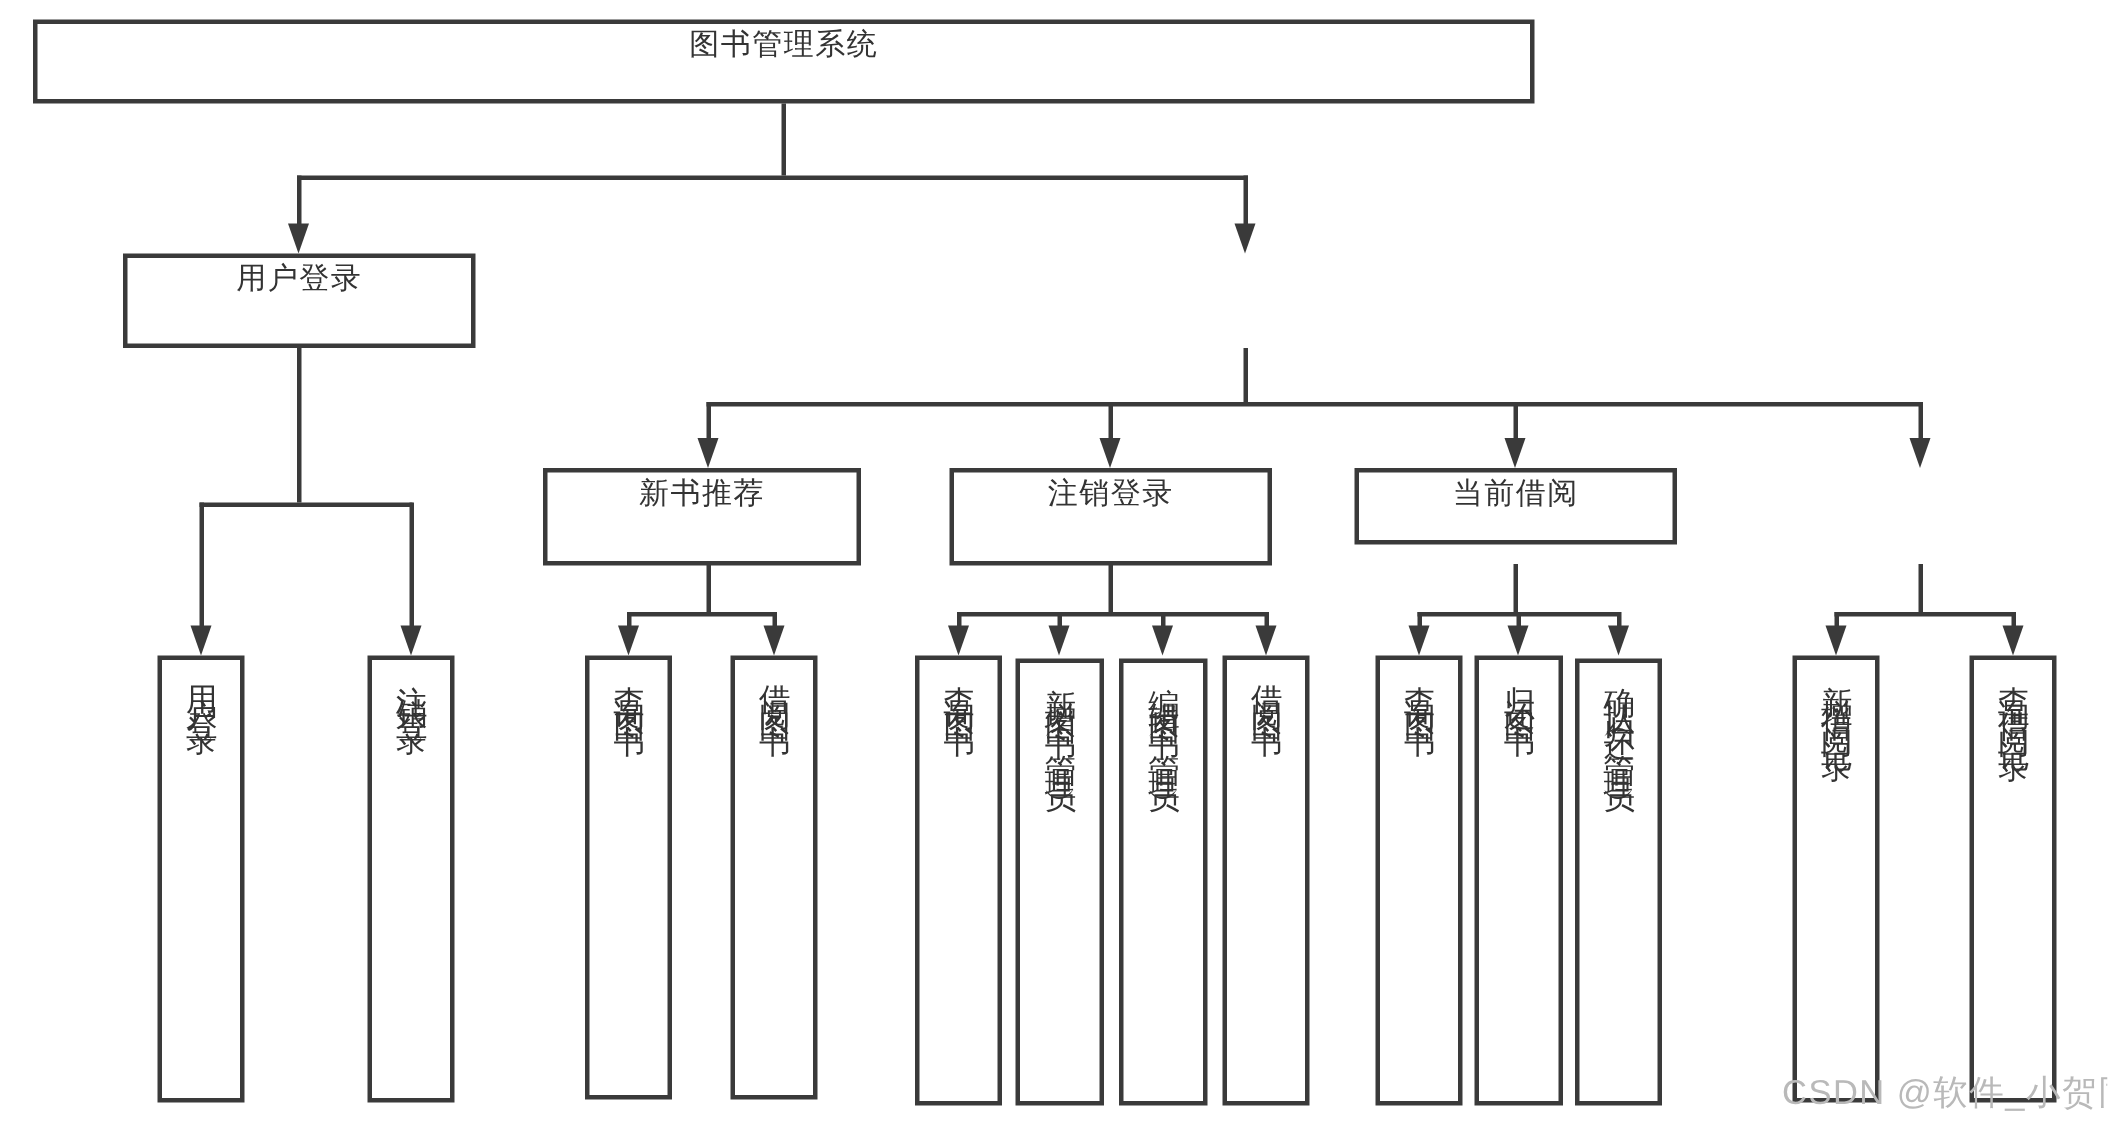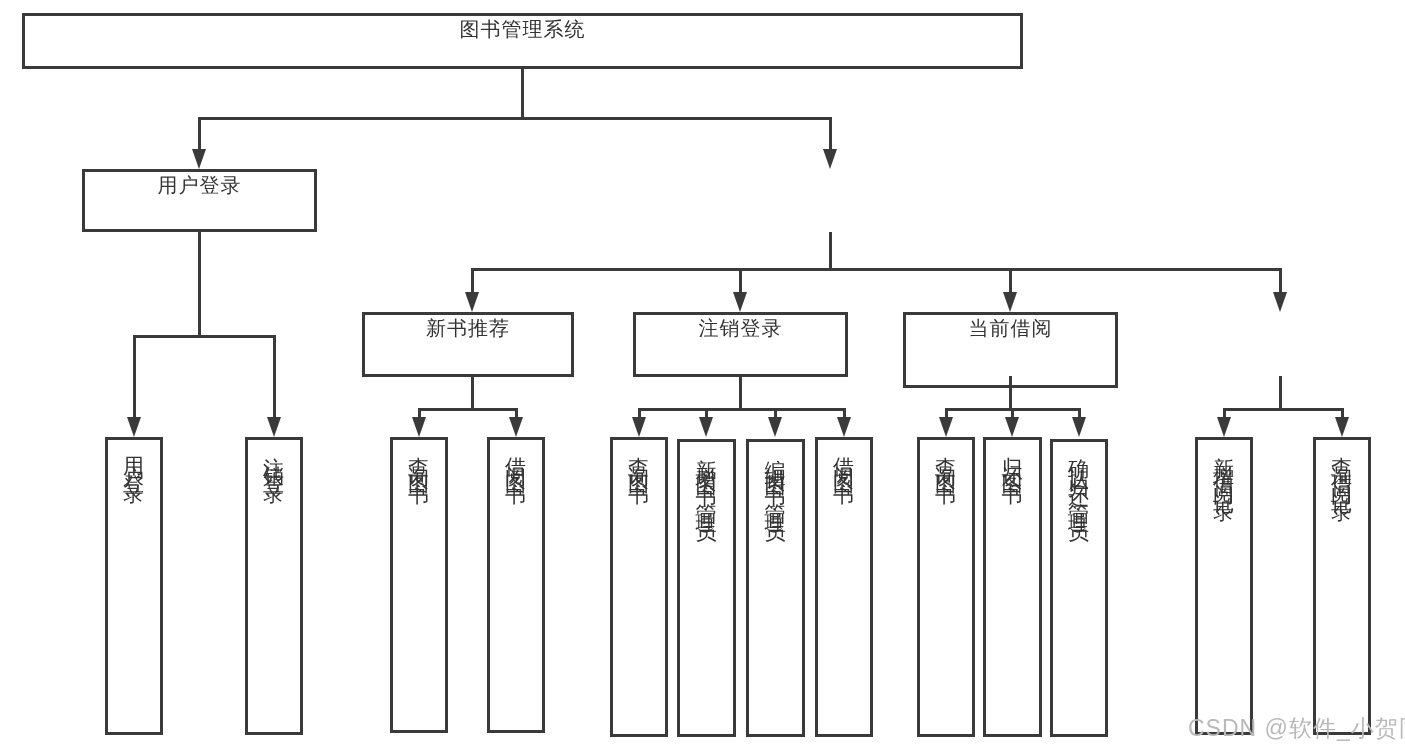--- a/index.html
+++ b/index.html
@@ -65,21 +65,21 @@
   <div class="ah" style="left:1003px;top:292px;"></div>
   <div class="vl" style="left:1279px;top:268px;height:24px;"></div>
   <div class="ah" style="left:1273px;top:292px;"></div>
 
   <div class="box h" style="left:362px;top:312px;width:212px;height:65px;">
     <span>新书推荐</span>
   </div>
   <div class="box h" style="left:633px;top:312px;width:215px;height:65px;">
     <span>注销登录</span>
   </div>
-  <div class="box h" style="left:903px;top:312px;width:215px;height:76px;">
+  <div class="box h" style="left:903px;top:312px;width:215px;height:51px;">
     <span>当前借阅</span>
   </div>
 
   <div class="vl" style="left:471px;top:376px;height:32px;"></div>
   <div class="hl" style="left:418px;top:408px;width:100px;"></div>
   <div class="vl" style="left:418px;top:408px;height:10px;"></div>
   <div class="ah" style="left:412px;top:417px;"></div>
   <div class="vl" style="left:515px;top:408px;height:10px;"></div>
   <div class="ah" style="left:509px;top:417px;"></div>
 

